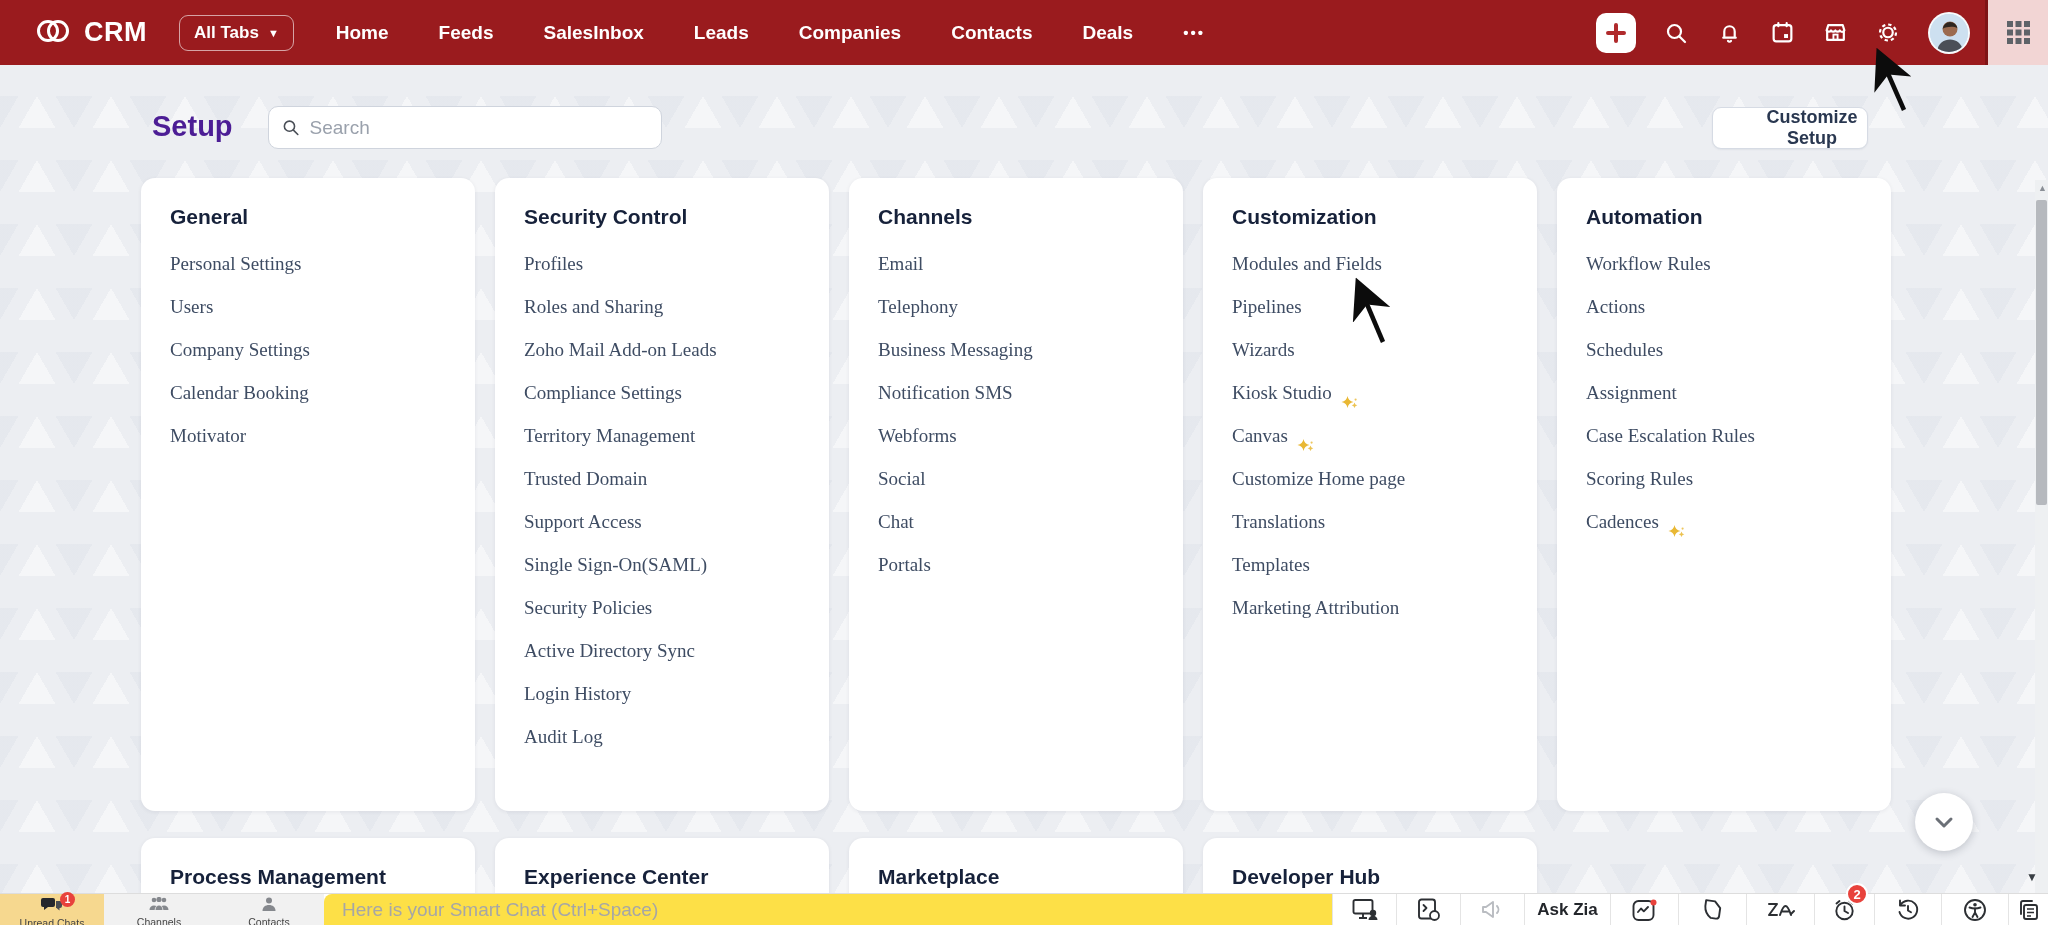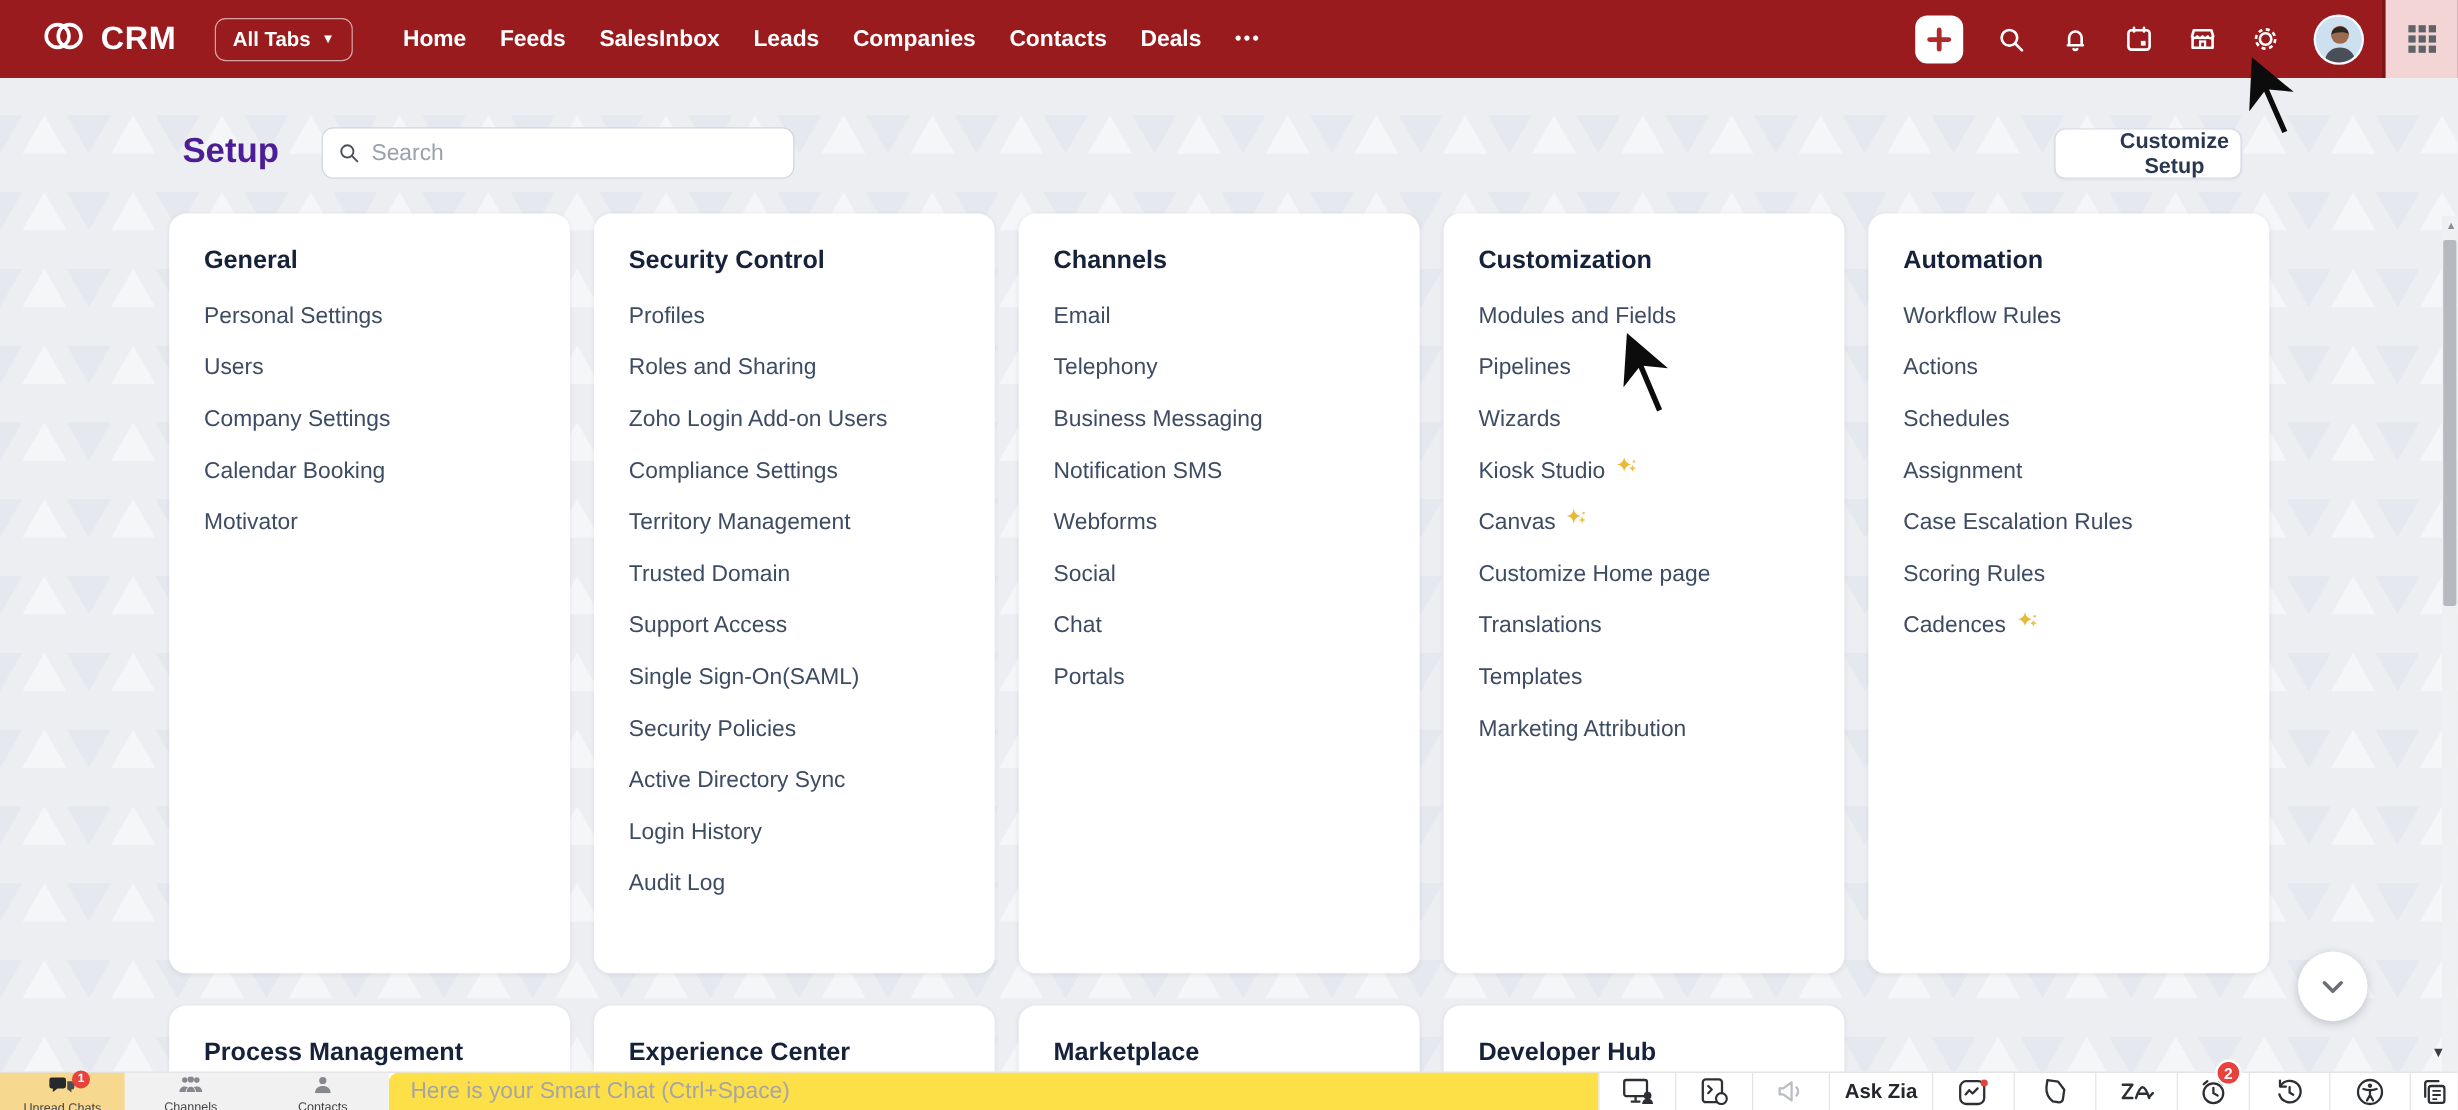--- a/index.html
+++ b/index.html
@@ -14,21 +14,21 @@
     background-position:0 0, 37px 32px;
     position:relative;
   }
 
   
   .navbar { position:absolute; left:0; top:0; width:2048px; height:65px; background:#9a1b1e; display:flex; align-items:center; z-index:40; }
   .brand { display:flex; align-items:center; gap:12px; margin-left:34px; }
   .brand-name { color:#fff; font-size:27px; font-weight:bold; letter-spacing:.5px; }
   .alltabs { margin-left:32px; border:1.5px solid rgba(255,255,255,.6); border-radius:9px; padding:7px 14px; color:#fff; font-size:17px; font-weight:600; display:flex; align-items:center; gap:9px; cursor:pointer; }
   .alltabs .caret { font-size:11px; }
-  .nav-items { display:flex; align-items:center; gap:28px; margin-left:42px; }
+  .nav-items { display:flex; align-items:center; gap:50px; margin-left:42px; }
   .nav-item { color:#fff; font-size:19px; font-weight:600; cursor:pointer; white-space:nowrap; }
   .nav-more { color:#fff; font-size:15px; letter-spacing:2px; font-weight:bold; cursor:pointer; }
   .nav-right { position:absolute; right:78px; top:0; height:65px; display:flex; align-items:center; gap:27px; }
   .plus-btn { width:40px; height:40px; background:#fff; border-radius:10px; display:flex; align-items:center; justify-content:center; cursor:pointer; }
   .nav-ic { width:26px; height:26px; display:flex; align-items:center; justify-content:center; cursor:pointer; }
   .avatar { width:42px; height:42px; border-radius:50%; overflow:hidden; background:#cfe2f2; border:2px solid rgba(255,255,255,.85); cursor:pointer; }
   .apps-strip { position:absolute; right:0; top:0; width:63px; height:65px; background:#f2d5d4; border-left:3px solid #7e1416; display:flex; align-items:center; justify-content:center; cursor:pointer; }
 
   
   .page-title { position:absolute; left:152px; top:110px; font-size:29px; font-weight:bold; color:#4c1d95; }
@@ -39,21 +39,21 @@
 
   
   .row { position:absolute; left:141px; display:flex; gap:20px; }
   #row1 { top:178px; }
   #row2 { top:838px; }
   .card { width:334px; background:#fff; border-radius:14px; box-shadow:0 1px 4px rgba(25,35,60,.07); padding:27px 0 0 29px; }
   #row1 .card { height:633px; }
   #row2 .card { height:102px; }
   .card h3 { font-size:21px; font-weight:bold; color:#16213a; margin-bottom:13px; }
   .card ul { list-style:none; }
-  .card li { font-size:19px; color:#3e4c63; height:43px; line-height:43px; cursor:pointer; display:flex; align-items:center; gap:7px; white-space:nowrap; }
+  .card li { font-size:19px; color:#3e4c63; height:43px; line-height:43px; cursor:pointer; display:flex; align-items:flex-end; gap:7px; white-space:nowrap;font-family:Liberation Serif, serif; }
   .sparkle { display:inline-block; margin-top:-8px; }
 
   
   .chatbar { position:absolute; left:0; bottom:0; width:2048px; height:32px; background:#fff; border-top:1px solid #ddd; z-index:60; display:flex; }
   .tab { width:110px; display:flex; flex-direction:column; align-items:center; padding-top:3px; cursor:pointer; background:#f1f1f1; position:relative; }
   .tab .lbl { font-size:10.5px; color:#444; margin-top:1px; white-space:nowrap; }
   .tab.unread { background:#f6d88f; width:104px; }
   .badge1 { position:absolute; top:-2px; left:60px; min-width:15px; height:15px; border-radius:8px; background:#e8423c; color:#fff; font-size:10px; font-weight:bold; display:flex; align-items:center; justify-content:center; padding:0 3px; }
   .chat-input-zone { flex:1; background:#fde047; display:flex; align-items:flex-start; padding:5px 0 0 18px; border-radius:8px 0 0 0; }
   .chat-input-zone input { border:none; outline:none; font-size:19px; width:900px; color:#333; background:transparent; font-family:"Liberation Sans",sans-serif; }
@@ -198,21 +198,21 @@
     <div class="card">
       <h3>Security Control</h3>
       <ul>
         <li>
           <span>Profiles</span>
         </li>
         <li>
           <span>Roles and Sharing</span>
         </li>
         <li>
-          <span>Zoho Login Add-on Users</span>
+          <span>Zoho Mail Add-on Leads</span>
         </li>
         <li>
           <span>Compliance Settings</span>
         </li>
         <li>
           <span>Territory Management</span>
         </li>
         <li>
           <span>Trusted Domain</span>
         </li>

